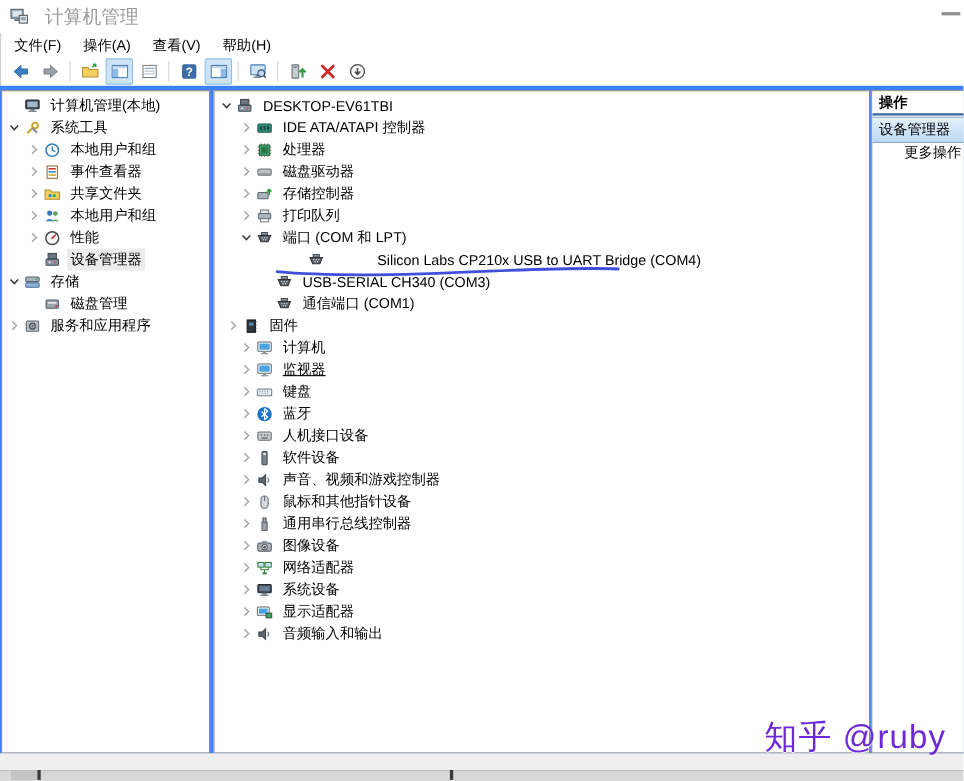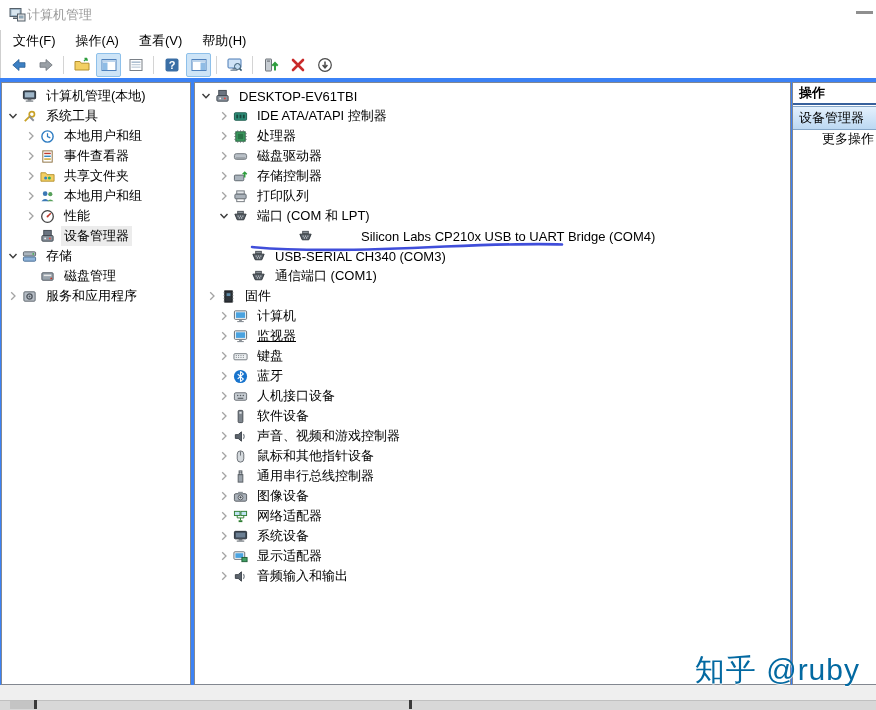--- a/index.html
+++ b/index.html
@@ -3,21 +3,21 @@
 <meta charset="utf-8">
 <style>
   html,body{margin:0;padding:0}
   body{width:876px;height:710px;position:relative;overflow:hidden;background:#fff;
        font-family:"Liberation Sans","DejaVu Sans",sans-serif;font-size:13px;color:#000}
   .edge-l{position:absolute;left:0;top:0;bottom:10px;width:1px;background:#cfcfcf}
 
   
   .titlebar{height:30px;display:flex;align-items:center;padding-left:9px;background:#fff;position:relative}
   .titlebar .app-icon svg{width:17px;height:16px;display:block}
-  .title-text{color:#9a9a9a;margin-left:1px;font-size:13px}
+  .title-text{color:#9a9a9a;margin-left:15px;font-size:17px}
   .min-dash{position:absolute;right:3px;top:11px;width:17px;height:3px;background:#8f8f8f}
 
   
   .menubar{height:22px;display:flex;align-items:flex-start;padding-left:3px;background:#fff}
   .menu-item{padding:2px 10px;cursor:default}
 
   
   .toolbar{height:26px;display:flex;align-items:center;padding-left:5px;background:#fff;border-bottom:1px solid #e8f0f8}
   .tbtn{width:23px;height:22px;display:flex;align-items:center;justify-content:center;border:1px solid transparent;border-radius:2px;margin:0 1px}
   .tbtn.pressed{background:#cde4f7;border-color:#8ec0ea}
@@ -47,21 +47,21 @@
   .ap-sel{height:22px;line-height:22px;padding-left:6px;margin-top:1px;
           background:linear-gradient(#e4f1fd,#bcd8f2);border-top:1px solid #86a7c8;border-bottom:1px solid #86a7c8}
   .ap-more{text-align:right;padding-right:3px}
 
   
   .status-strip{position:absolute;top:685px;left:0;width:876px;height:15px;background:#efefef}
   .bottom-strip{position:absolute;top:700px;left:0;width:876px;height:10px;background:#d8d8d8;border-top:1px solid #c0c0c0}
   .tick{position:absolute;width:3px;height:9px;background:#3a3a3a;top:700px}
   .faint-block{position:absolute;left:10px;top:701px;width:24px;height:8px;background:#c4c4c4}
 
-  .watermark{position:absolute;right:16px;top:650px;font-size:30px;color:#0369a1;z-index:9;
+  .watermark{position:absolute;right:16px;top:650px;font-size:30px;color:#6d28d9;z-index:9;
              letter-spacing:1px;text-shadow:0 1px 1px #fff}
 </style>
 </head>
 <body>
 
 <div class="edge-l"></div>
 
 <div class="titlebar">
   <span class="app-icon">
     <svg viewBox="0 0 17 16">
@@ -449,21 +449,21 @@
               <path d="M2 5.5 L14 5.5 L11.5 11.5 L4.5 11.5 Z" fill="#565e66" stroke="#2f353b"></path>
               <circle cx="5.5" cy="7.5" r="0.7" fill="#dfe3e6"></circle>
               <circle cx="8" cy="7.5" r="0.7" fill="#dfe3e6"></circle>
               <circle cx="10.5" cy="7.5" r="0.7" fill="#dfe3e6"></circle>
               <circle cx="6.8" cy="9.5" r="0.7" fill="#dfe3e6"></circle>
               <circle cx="9.2" cy="9.5" r="0.7" fill="#dfe3e6"></circle>
             </svg>
           </span>
           <span class="tlabel">端口 (COM 和 LPT)</span>
         </div>
-        <div class="tree-row" style="padding-left: 46px; gap: 39px;">
+        <div class="tree-row" style="padding-left: 28px; gap: 39px;">
           <span class="chev"></span>
           <span class="tico">
             <svg viewBox="0 0 16 16">
               <rect x="5" y="2.5" width="6" height="2.5" fill="#8a9298" stroke="#4a5056"></rect>
               <path d="M2 5.5 L14 5.5 L11.5 11.5 L4.5 11.5 Z" fill="#565e66" stroke="#2f353b"></path>
               <circle cx="5.5" cy="7.5" r="0.7" fill="#dfe3e6"></circle>
               <circle cx="8" cy="7.5" r="0.7" fill="#dfe3e6"></circle>
               <circle cx="10.5" cy="7.5" r="0.7" fill="#dfe3e6"></circle>
               <circle cx="6.8" cy="9.5" r="0.7" fill="#dfe3e6"></circle>
               <circle cx="9.2" cy="9.5" r="0.7" fill="#dfe3e6"></circle>

